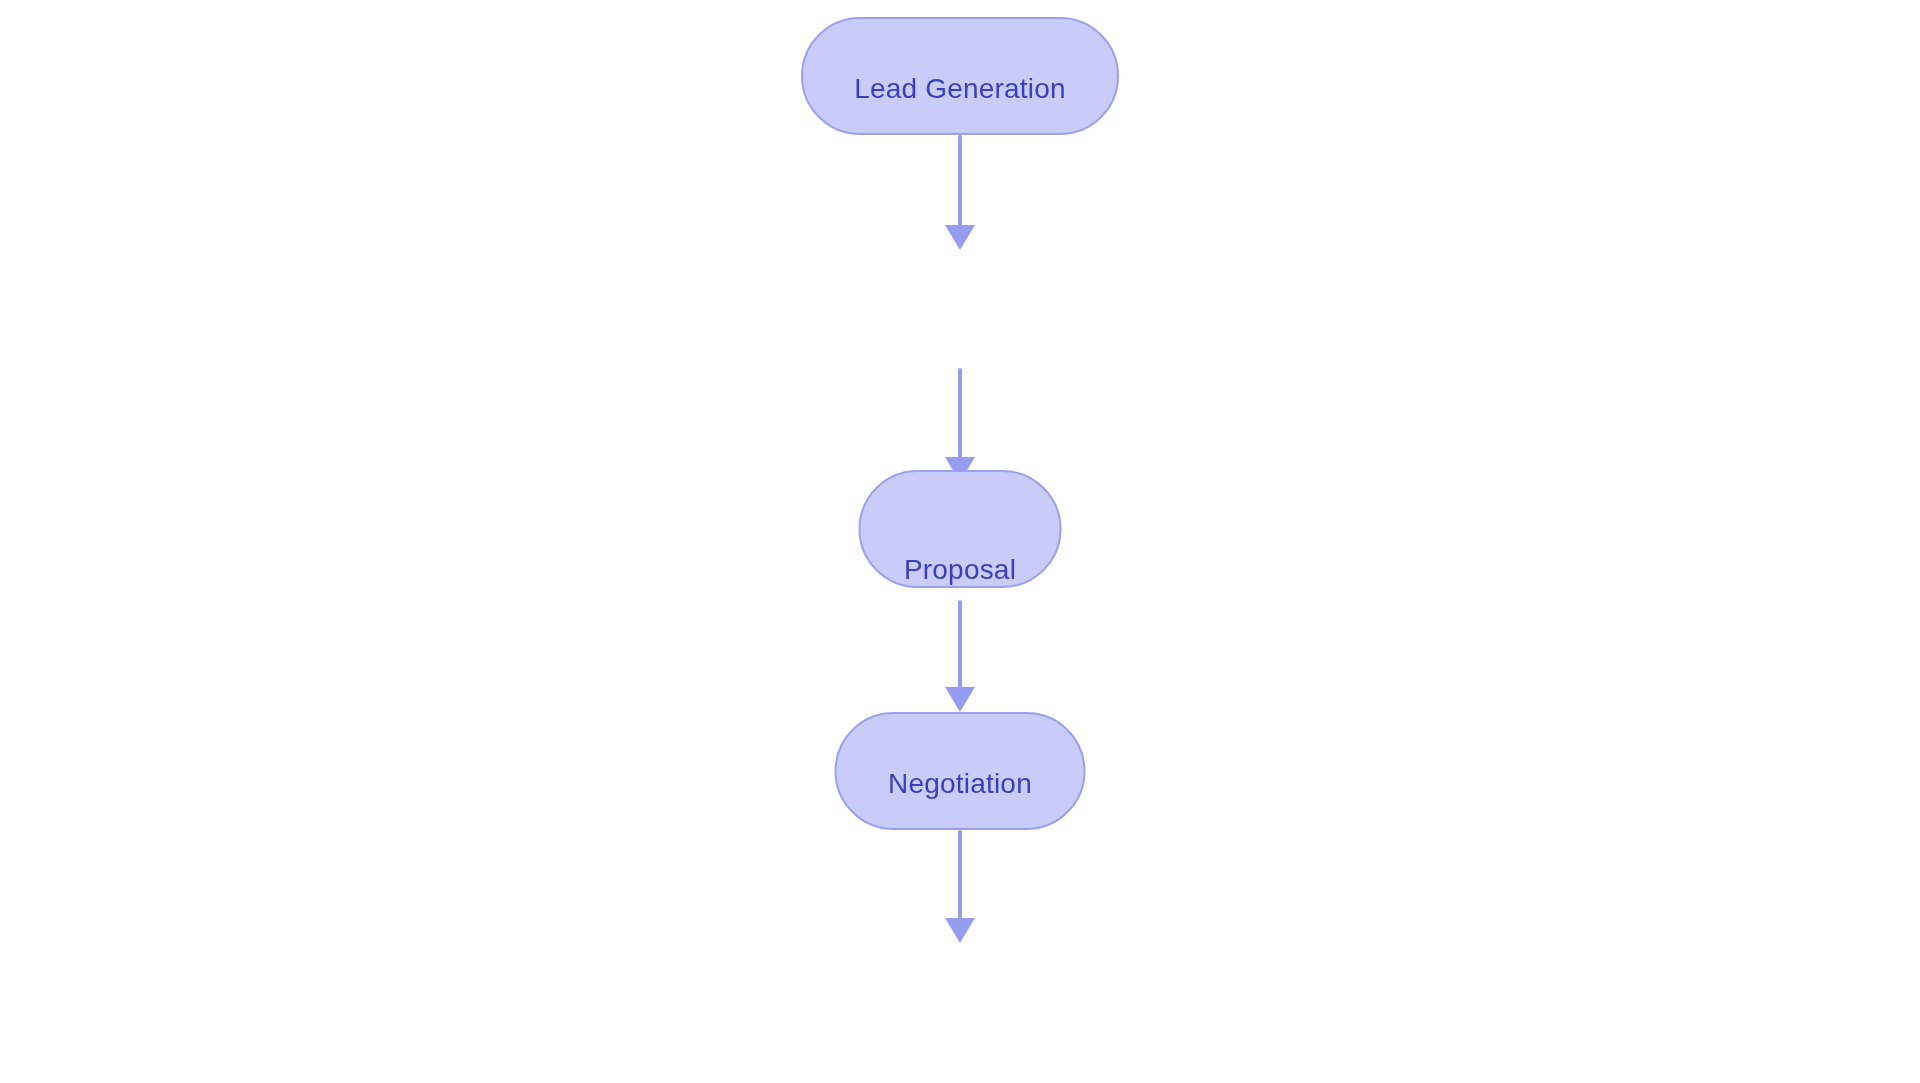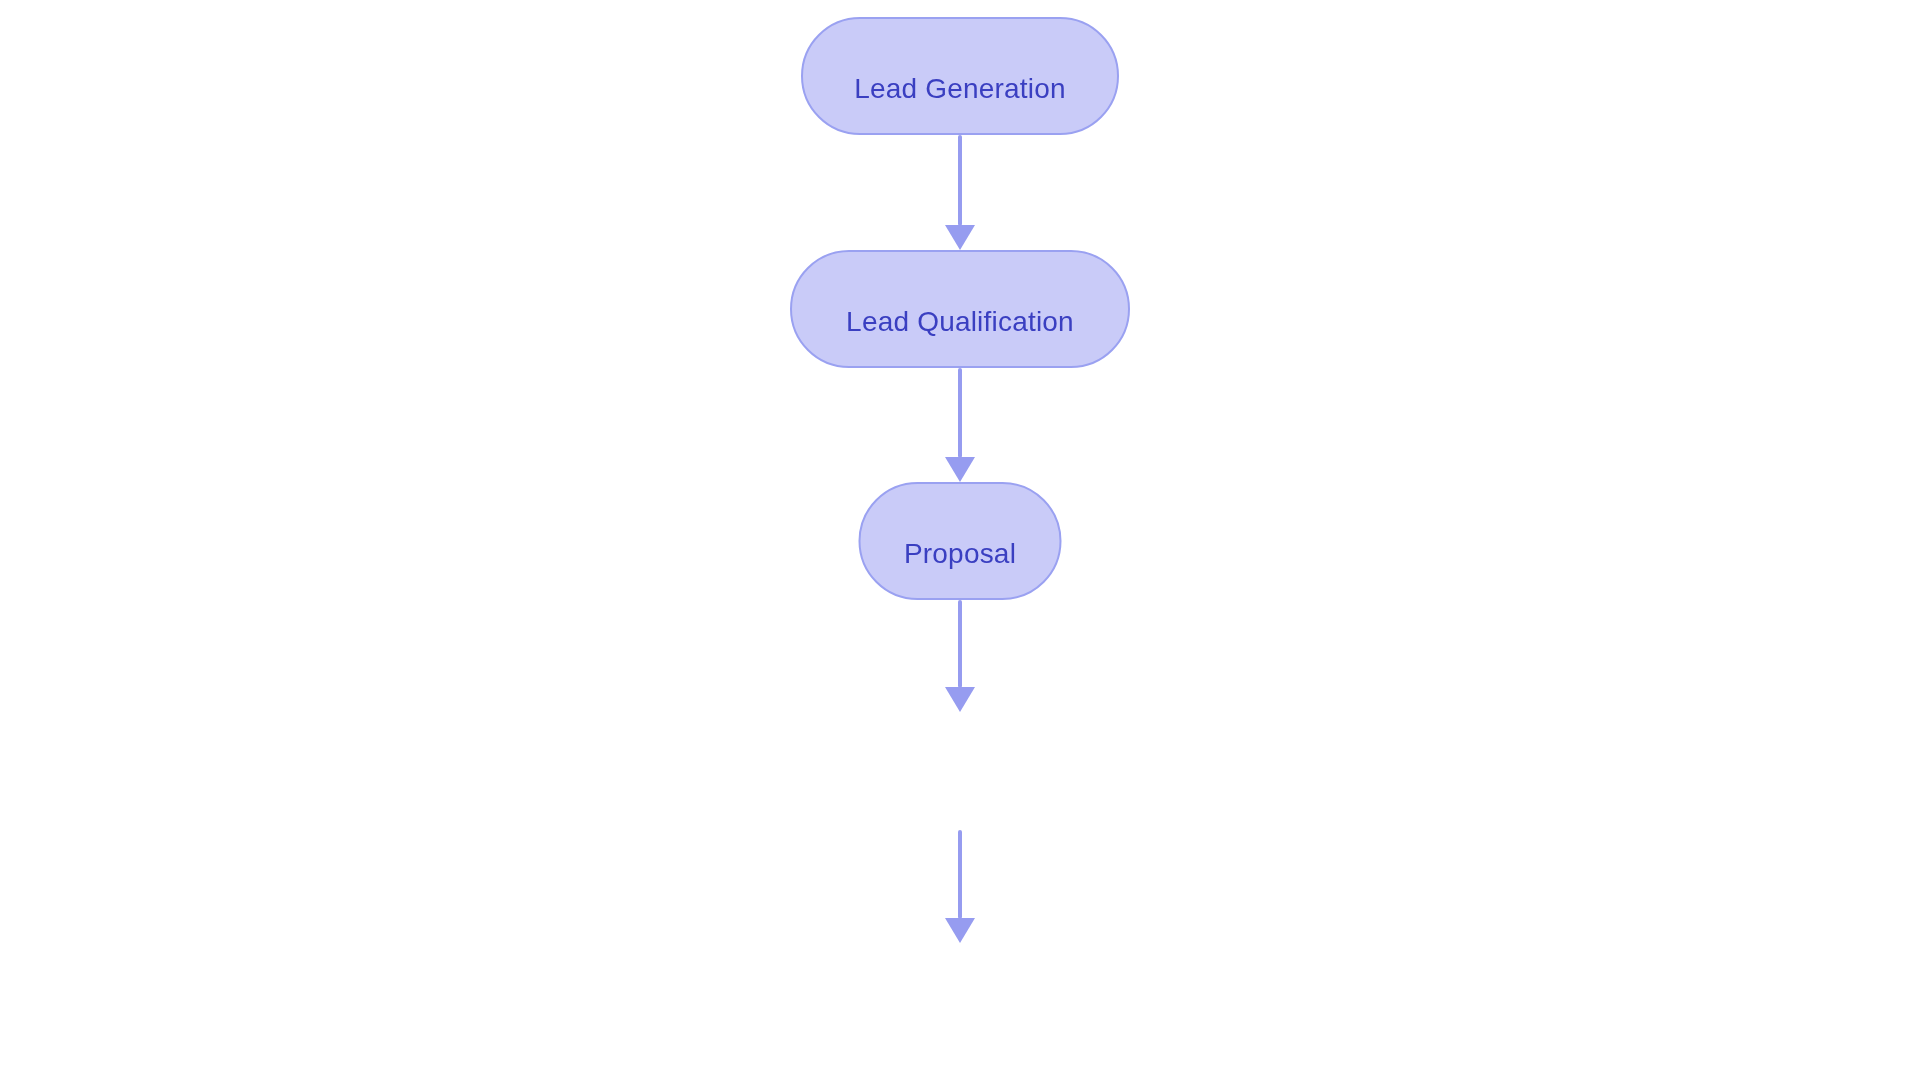--- a/index.html
+++ b/index.html
@@ -72,38 +72,38 @@
 
   <div class="node" style="top:17px; width:318px;">
     <span class="node-label">Lead Generation</span>
   </div>
 
   <div class="arrow" style="top:135px; height:115px;">
     <div class="arrow-line"></div>
     <div class="arrow-head"></div>
   </div>
 
-  <div class="node" style="top:250px; width:340px;">
-    <span class="node-label">Lead Qualification</span>
-  </div>
 
   <div class="arrow" style="top:368px; height:114px;">
     <div class="arrow-line"></div>
     <div class="arrow-head"></div>
   </div>
 
-  <div class="node" style="top:482px; width:203px;">
+  <div class="node" style="top:470px; width:203px;align-items:flex-end;">
     <span class="node-label">Proposal</span>
   </div>
 
   <div class="arrow" style="top:600px; height:112px;">
     <div class="arrow-line"></div>
     <div class="arrow-head"></div>
   </div>
 
+  <div class="node" style="top:712px; width:251px;">
+    <span class="node-label">Negotiation</span>
+  </div>
 
   <div class="arrow" style="top:830px; height:113px;">
     <div class="arrow-line"></div>
     <div class="arrow-head"></div>
   </div>
 
 
 </div>
 
 </body></html>

